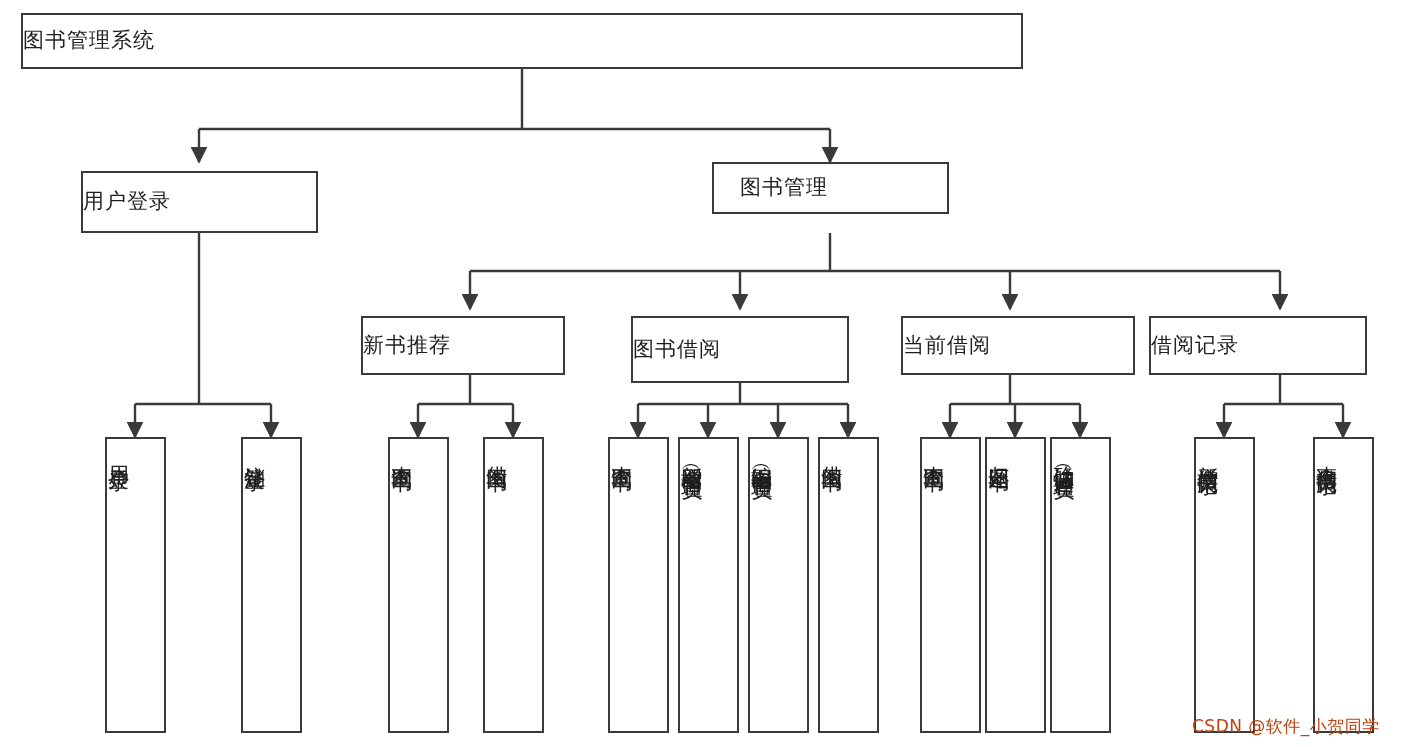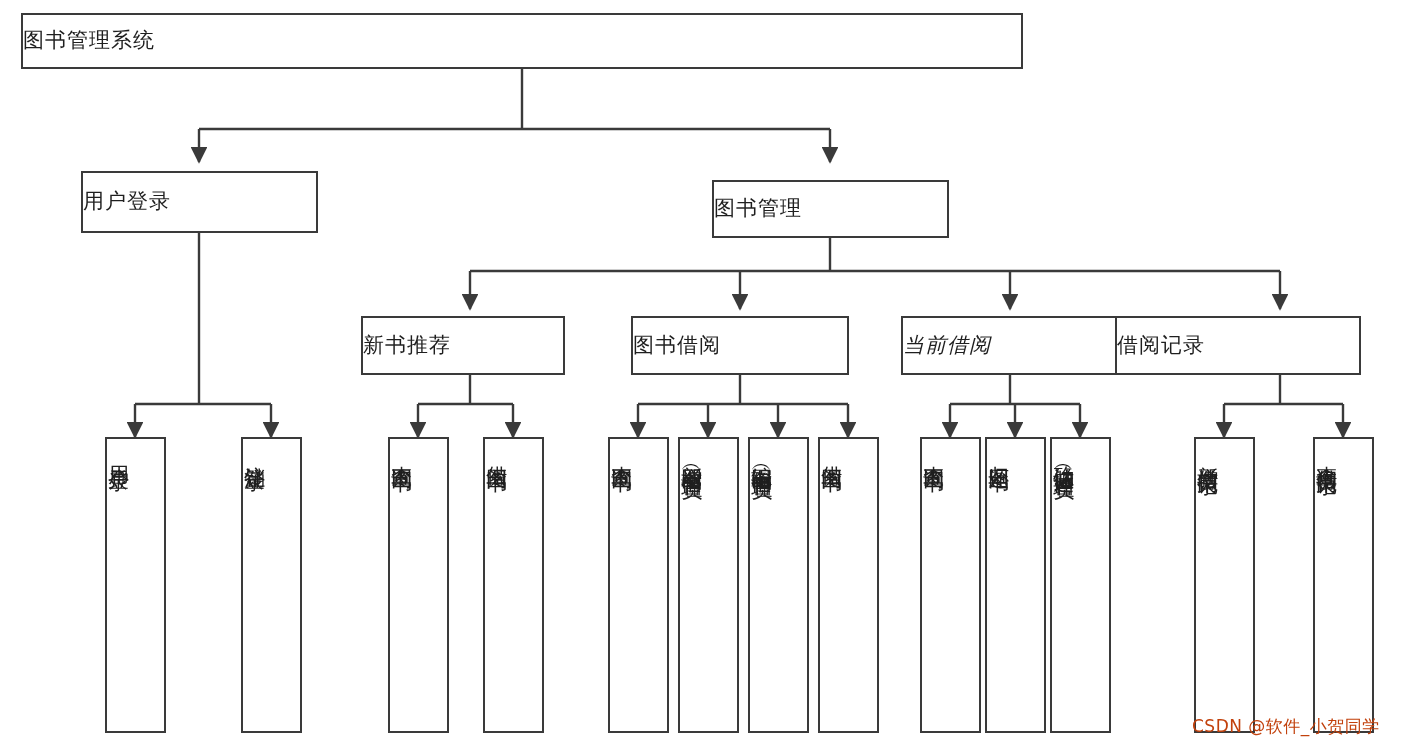--- a/index.html
+++ b/index.html
@@ -121,37 +121,37 @@
   </svg>
 
   <div class="node h" style="left:21px; top:13px; width:1002px; height:56px;">
     <span>图书管理系统</span>
   </div>
 
   <div class="node h" style="left:81px; top:171px; width:237px; height:62px;">
     <span>用户登录</span>
   </div>
 
-  <div class="node h" style="left:712px; top:180px; width:237px; height:58px;">
+  <div class="node h" style="left:712px; top:162px; width:237px; height:52px;padding-left:26px;">
     <span>图书管理</span>
   </div>
 
   <div class="node h" style="left:361px; top:316px; width:204px; height:59px;">
     <span>新书推荐</span>
   </div>
 
-  <div class="node h" style="left:631px; top:316px; width:218px; height:59px;">
+  <div class="node h" style="left:631px; top:316px; width:218px; height:67px;">
     <span>图书借阅</span>
   </div>
 
-  <div class="node h" style="left:901px; top:316px; width:234px; height:59px;font-style:italic;">
+  <div class="node h" style="left:901px; top:316px; width:234px; height:59px;">
     <span>当前借阅</span>
   </div>
 
-  <div class="node h" style="left:1115px; top:316px; width:246px; height:59px;">
+  <div class="node h" style="left:1149px; top:316px; width:218px; height:59px;">
     <span>借阅记录</span>
   </div>
 
   <div class="node v" style="left:105px; top:437px; width:61px; height:296px;">
     <span class="vtext">用户登录</span>
   </div>
 
   <div class="node v" style="left:241px; top:437px; width:61px; height:296px;">
     <span class="vtext">注销登录</span>
   </div>

